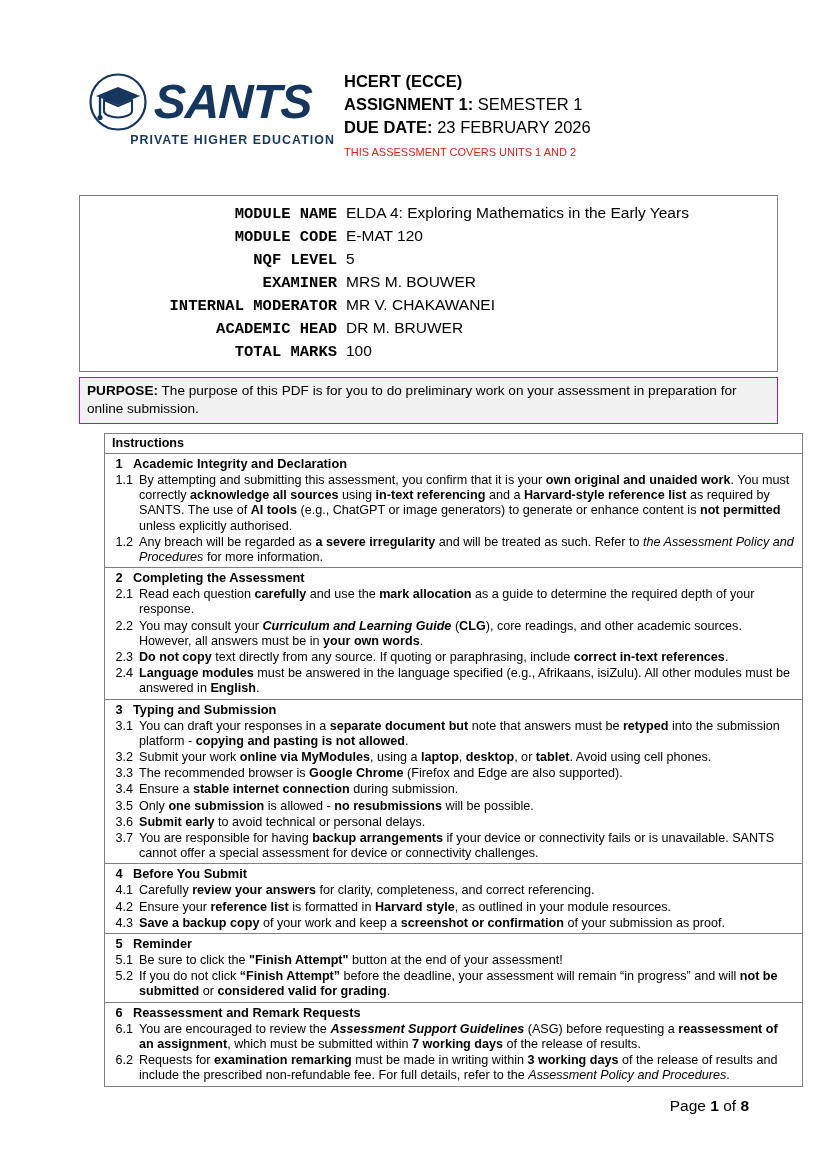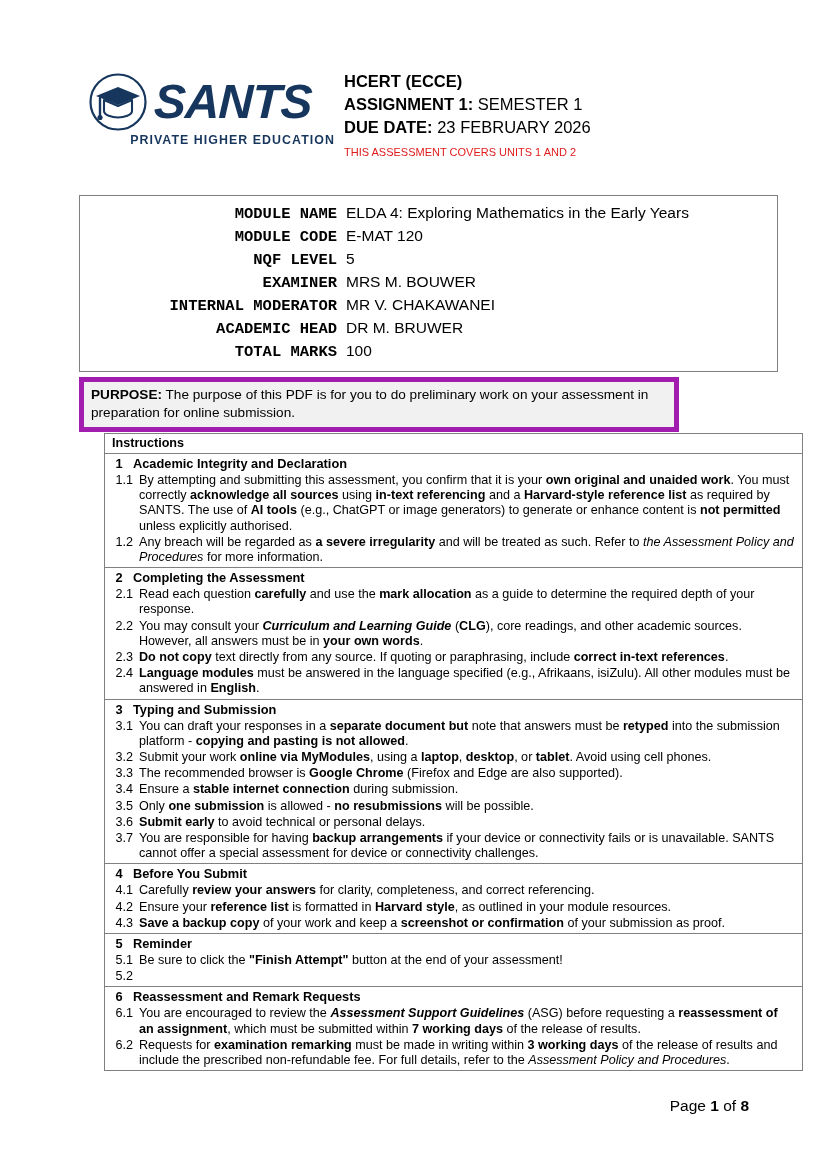--- a/index.html
+++ b/index.html
@@ -120,22 +120,22 @@
     font-size: 15.5px;
     padding-left: 1px;
     white-space: nowrap;
   }
 
   
   .purpose-box {
     position: absolute;
     left: 79px;
     top: 377px;
-    width: 600px;
-    border: 5px solid #a21caf;
+    width: 699px;
+    border: 1px solid #a21caf;
     box-sizing: border-box;
     background: #f1f1f1;
     padding: 4px 7px 5px 7px;
     font-size: 13.6px;
     line-height: 18px;
   }
   .purpose-box b { font-weight: bold; }
 
   
   .instructions {
@@ -368,20 +368,21 @@
           <div class="sec-title">
             <span class="num">5</span>
             <span>Reminder</span>
           </div>
           <div class="item">
             <span class="num">5.1</span>
             <span class="txt"><span>Be sure to click the </span><b>"Finish Attempt"</b><span> button at the end of your assessment!</span></span>
           </div>
           <div class="item">
             <span class="num">5.2</span>
+            <span class="txt"><span>If you do not click </span><b>“Finish Attempt”</b><span> before the deadline, your assessment will remain “in progress” and will </span><b>not be submitted</b><span> or </span><b>considered valid for grading</b><span>.</span></span>
           </div>
         </div>
         <div class="instr-section">
           <div class="sec-title">
             <span class="num">6</span>
             <span>Reassessment and Remark Requests</span>
           </div>
           <div class="item">
             <span class="num">6.1</span>
             <span class="txt"><span>You are encouraged to review the </span><span class="bi">Assessment Support Guidelines</span><span> (ASG) before requesting a </span><b>reassessment of an assignment</b><span>, which must be submitted within </span><b>7 working days</b><span> of the release of results.</span></span>

